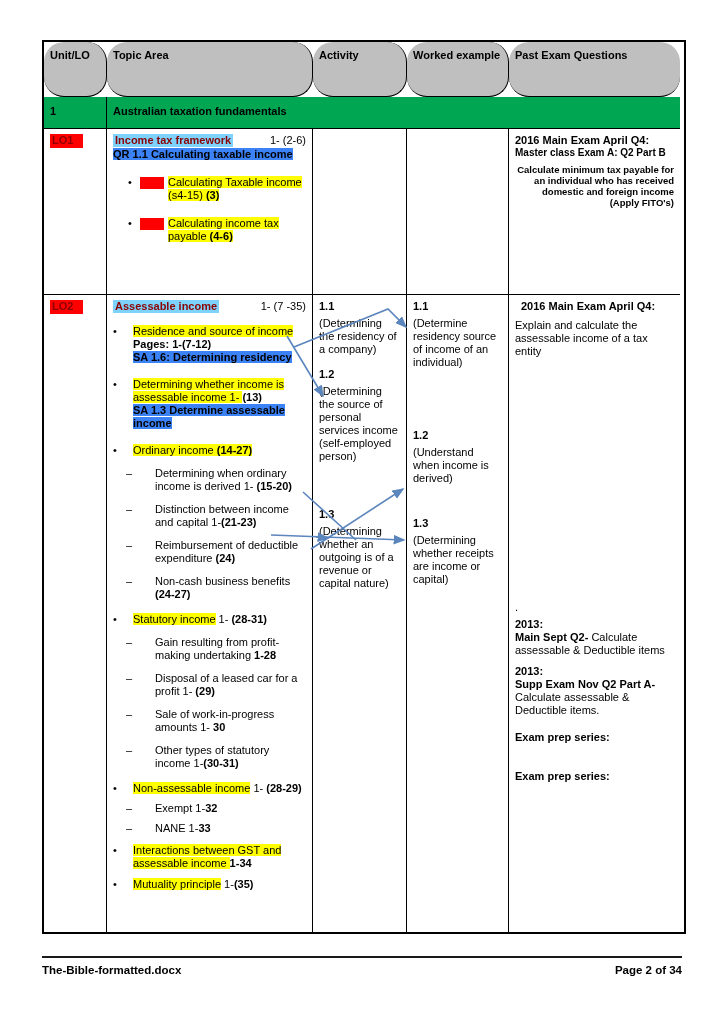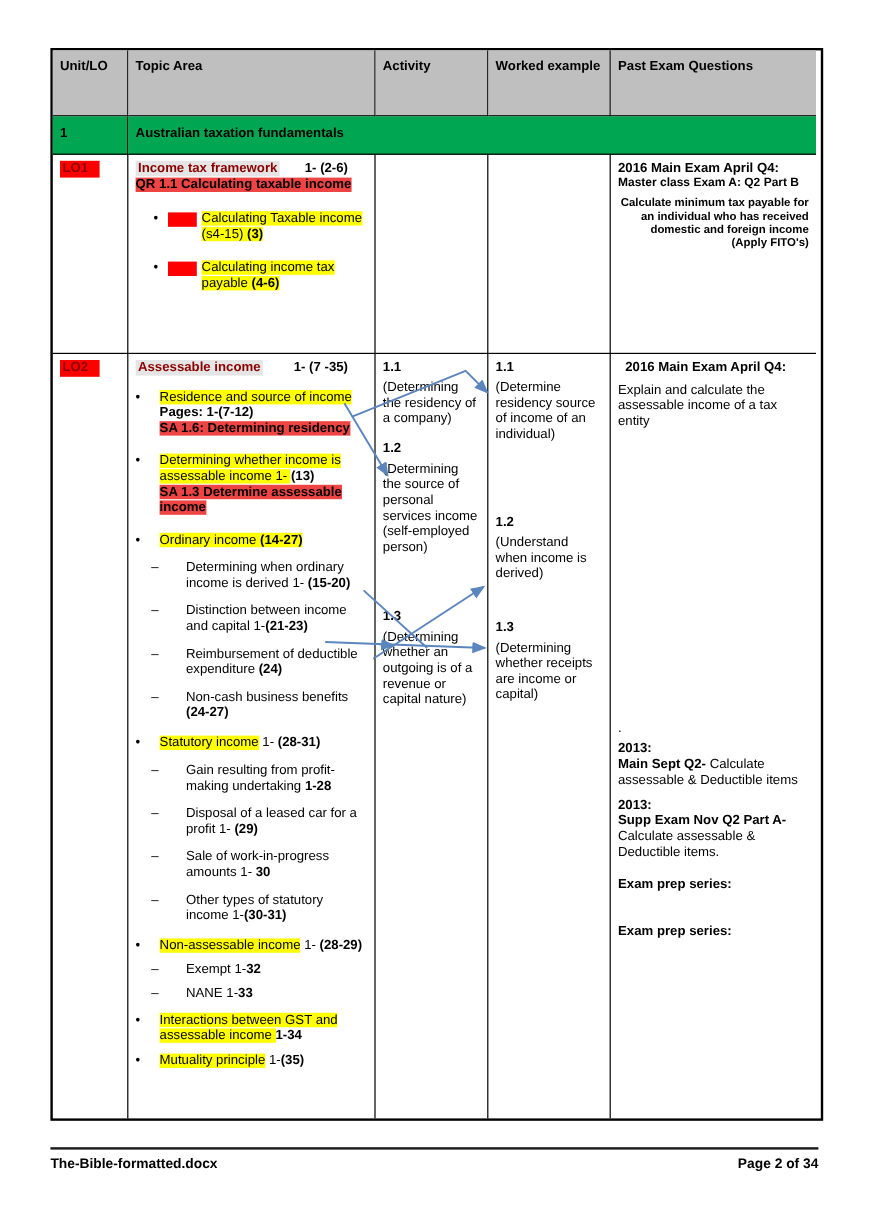--- a/index.html
+++ b/index.html
@@ -17,32 +17,32 @@
     border:2px solid #000;background:#fff;
     box-sizing:content-box;
   }
   .cell{
     border-right:1.5px solid #000;border-bottom:1.5px solid #000;
     padding:5px 6px;font-size:11px;line-height:13px;
     box-sizing:border-box;overflow:hidden;position:relative;
   }
   .cell.lastcol{border-right:none;}
   .cell.lastrow{border-bottom:none;}
-  .head{background:#bfbfbf;font-weight:bold;font-size:11px;padding-top:7px;}
+  .head{background:#bfbfbf;font-weight:bold;font-size:11px;padding-top:7px;border-radius:20px;}
   .green{background:#00a651;font-weight:bold;padding-top:8px;}
   .green-title{grid-column:2/6;}
   
-  .hl-red{background:#e5e5e5;color:#8b0000;font-weight:bold;padding:0 2px;}
+  .hl-red{background:#7dd3fc;color:#8b0000;font-weight:bold;padding:0 2px;}
   .hl-yel{background:#ffff00;}
-  .hl-cyan{background:#ef4444;font-weight:bold;}
+  .hl-cyan{background:#3b82f6;font-weight:bold;}
   .b{font-weight:bold;}
   .unit-tag{display:inline-block;background:#ff0000;color:#8b0000;font-weight:bold;padding:0 10px 1px 2px;}
   
   .tline{display:flex;align-items:flex-start;}
-  .tline .pgr{margin-left:auto;margin-right:16px;font-weight:bold;white-space:nowrap;}
+  .tline .pgr{margin-left:auto;margin-right:0;font-weight:normal;white-space:nowrap;}
   
   .lo1b{display:flex;margin:15px 0 0 15px;}
   .lo1b .mk{width:12px;flex:none;}
   .lo1b .rbox{background:#ff0000;width:24px;height:12px;margin:1px 4px 0 0;flex:none;}
   .lo1b .bt{flex:1;}
   
   .b1{display:flex;margin-top:12px;}
   .b1 .mk{width:20px;flex:none;}
   .b1 .bt{flex:1;}
   

